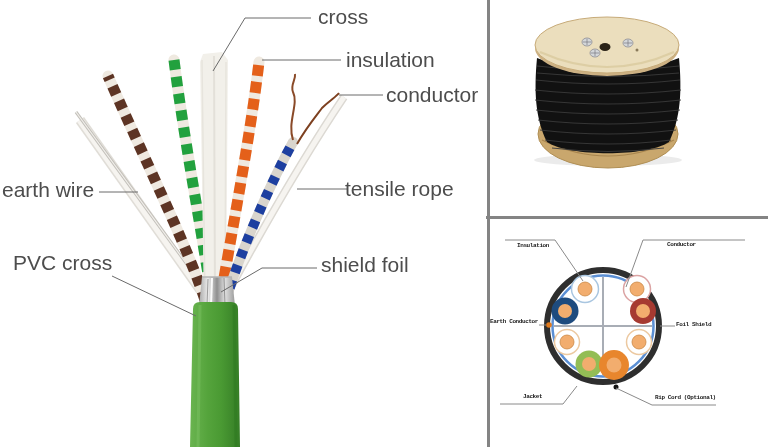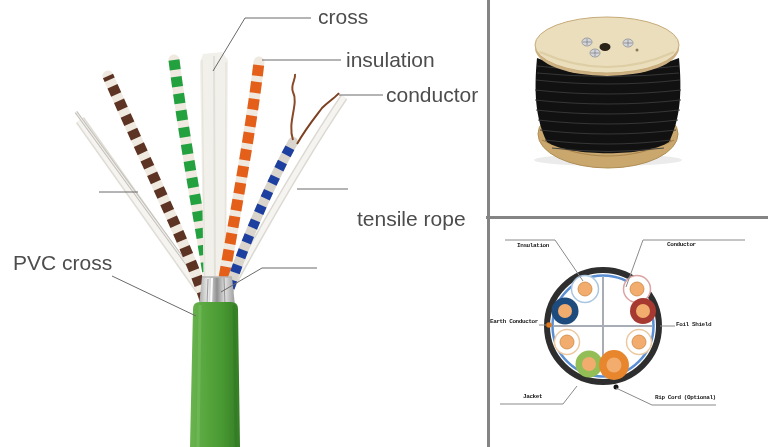--- a/index.html
+++ b/index.html
@@ -108,22 +108,24 @@
         <path d="M 99,192 L 138,192"></path>
         <path d="M 297,189 L 348,189"></path>
         <path d="M 112,276 L 196,316"></path>
         <path d="M 221,292 L 262,268 L 317,268"></path>
       </g>
     </svg>
 
     <div class="lbl" style="left:318px;top:4px;">cross</div>
     <div class="lbl" style="left:346px;top:47px;">insulation</div>
     <div class="lbl" style="left:386px;top:82px;">conductor</div>
-    <div class="lbl" style="left:357px;top:176px;margin-top:30px;">tensile rope</div>
+    <div class="lbl" style="left:2px;top:177px;">earth wire</div>
+    <div class="lbl" style="left:345px;top:176px;">tensile rope</div>
     <div class="lbl" style="left:13px;top:250px;">PVC cross</div>
+    <div class="lbl" style="left:321px;top:252px;">shield foil</div>
   </div>
 
   <div id="divider-vertical" class="divider"></div>
   <div id="divider-horizontal" class="divider"></div>
 
   <div id="top-right-panel" class="panel">
     <svg width="278" height="216" viewBox="0 0 278 216">
       <ellipse cx="118" cy="160" rx="74" ry="6" fill="rgba(0,0,0,0.08)"></ellipse>
 
       <g>

